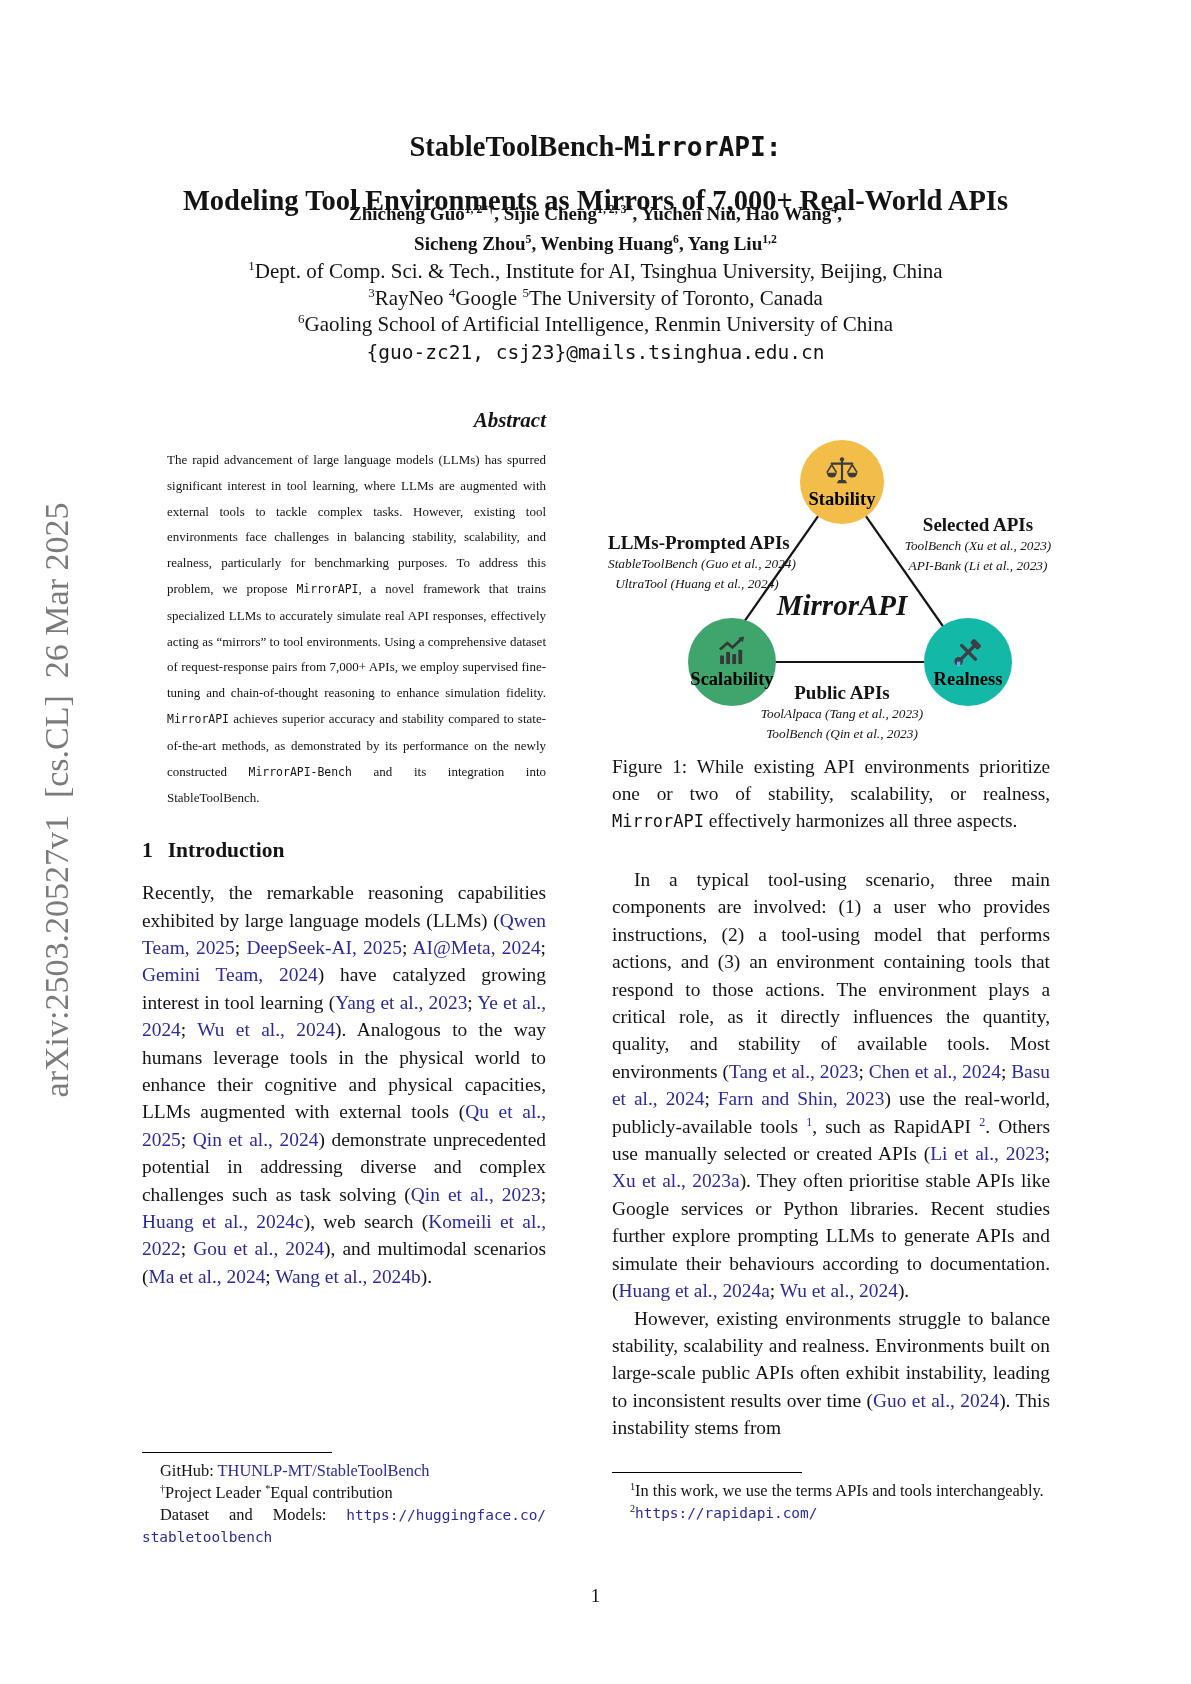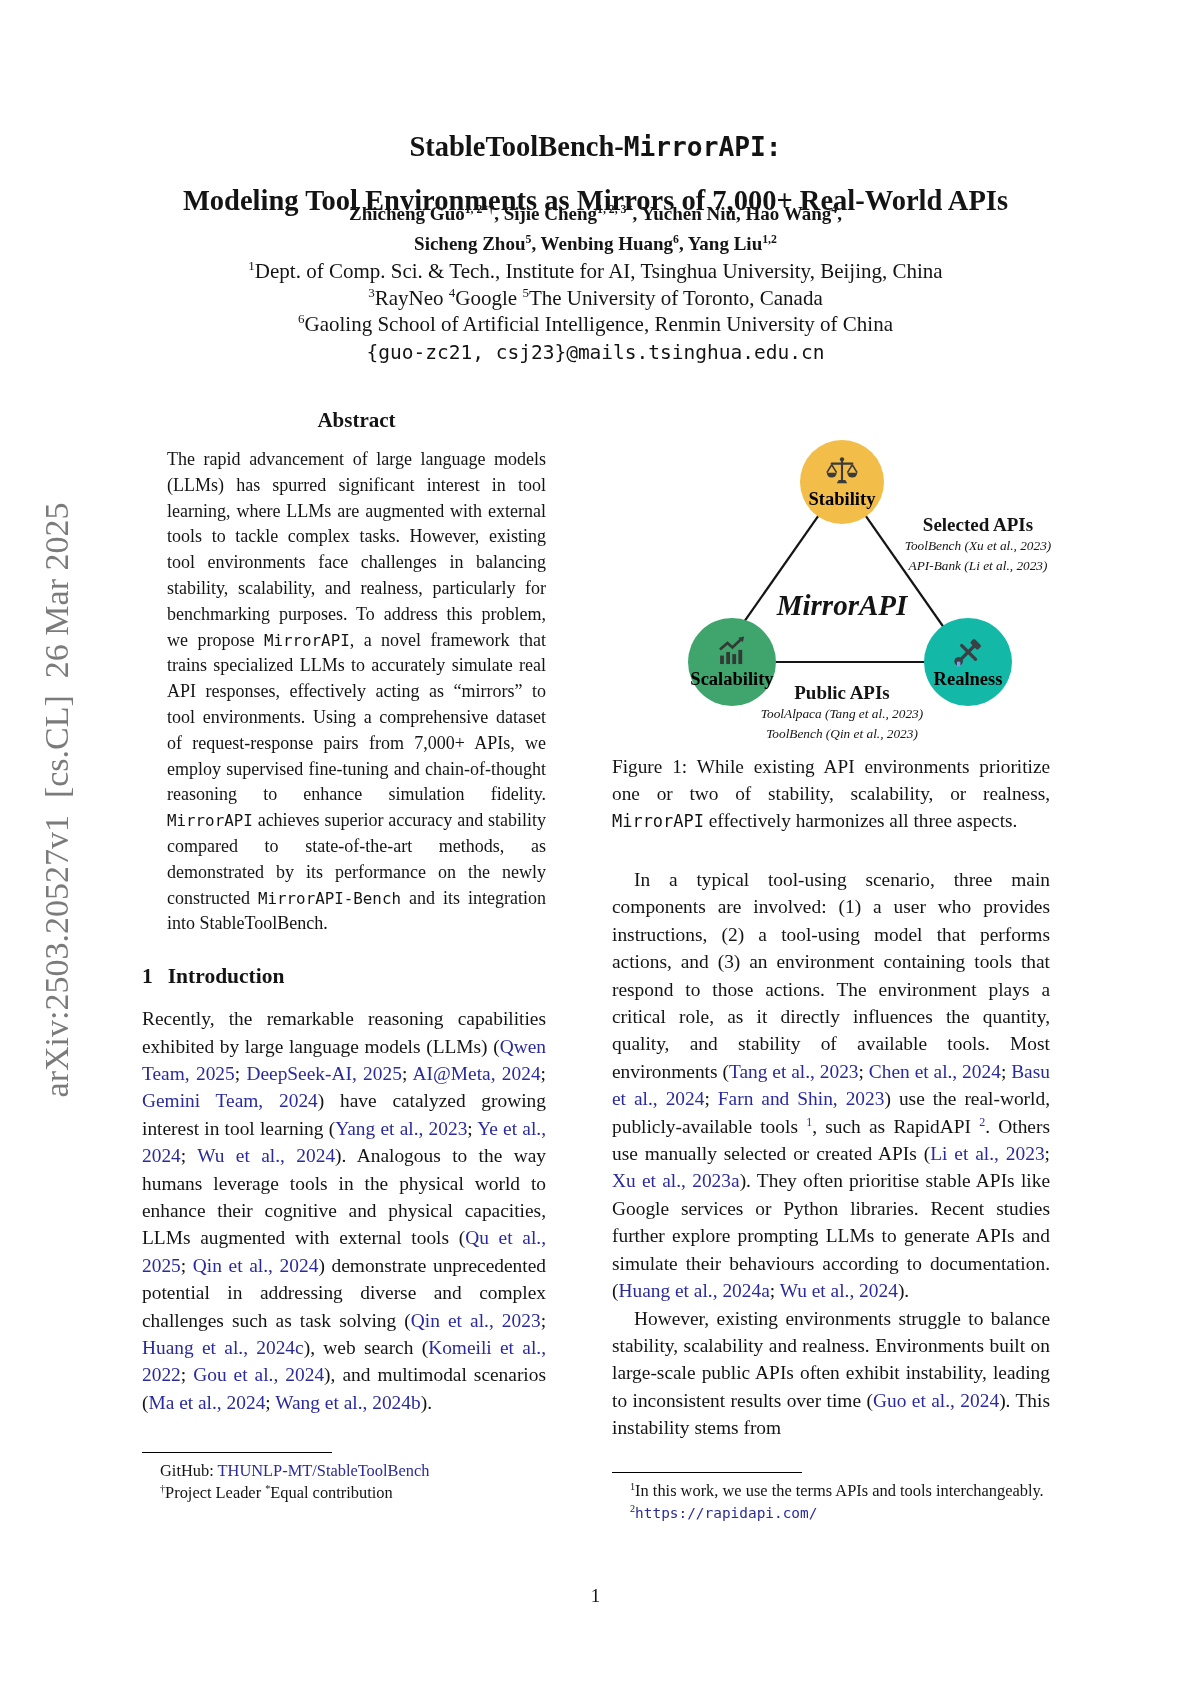--- a/index.html
+++ b/index.html
@@ -24,22 +24,22 @@
   .email-line{font-family:"DejaVu Sans Mono",monospace;font-size:19.5px;margin-top:2px;}
   
   .r-mono{font-family:"DejaVu Sans Mono",monospace;font-size:0.88em;}
   .r-cite{color:#2a2a9e;}
   .r-monocite{font-family:"DejaVu Sans Mono",monospace;font-size:0.88em;color:#2a2a9e;}
   .r-sup{vertical-align:super;font-size:0.62em;line-height:0;}
   .r-supcite{vertical-align:super;font-size:0.62em;line-height:0;color:#2a2a9e;}
   
   .col-left{position:absolute;left:142px;top:408px;width:404px;}
   .abstract-wrap{margin-left:25px;width:379px;}
-  .abstract-heading{text-align:center;font-size:21px;font-weight:bold;margin:0 0 14px 0;}
-  .abstract-body{font-size:18px;line-height:25.8px;text-align:justify;hyphens:auto;}
+  .abstract-heading{text-align:right;font-size:21px;font-weight:bold;margin:0 0 14px 0;font-style:italic;}
+  .abstract-body{font-size:13px;line-height:25.8px;text-align:justify;hyphens:auto;}
   .section-heading{font-size:21.5px;font-weight:bold;margin:27px 0 16px 0;}
   .section-heading .num{display:inline-block;margin-right:15px;}
   .body-text{font-size:19.4px;line-height:27.4px;text-align:justify;hyphens:auto;}
   .body-text p{margin:0;text-indent:22px;}
   .body-text p.noindent{text-indent:0;}
   .col-right-body{position:absolute;left:612px;top:866px;width:438px;}
   
   .figure{position:absolute;left:612px;top:403px;width:438px;height:348px;}
   .edges{position:absolute;left:0;top:0;width:438px;height:348px;}
   .node{position:absolute;border-radius:50%;display:flex;flex-direction:column;
@@ -104,20 +104,25 @@
     </div>
   </div>
 
   <div class="figure">
     <svg class="edges" viewBox="0 0 438 348">
       <line x1="230" y1="79" x2="104" y2="259" stroke="#151515" stroke-width="2.2"></line>
       <line x1="230" y1="79" x2="356" y2="259" stroke="#151515" stroke-width="2.2"></line>
       <line x1="104" y1="259" x2="356" y2="259" stroke="#151515" stroke-width="2.2"></line>
     </svg>
 
+    <div class="fig-group fig-group-left">
+      <div class="g-title">LLMs-Prompted APIs</div>
+      <div class="g-line">StableToolBench (Guo et al., 2024)</div>
+      <div class="g-line">UltraTool (Huang et al., 2024)</div>
+    </div>
 
     <div class="fig-group fig-group-right">
       <div class="g-title">Selected APIs</div>
       <div class="g-line">ToolBench (Xu et al., 2023)</div>
       <div class="g-line">API-Bank (Li et al., 2023)</div>
     </div>
 
     <div class="fig-group fig-group-bottom">
       <div class="g-title">Public APIs</div>
       <div class="g-line">ToolAlpaca (Tang et al., 2023)</div>
@@ -167,20 +172,21 @@
 
   <div class="col-right-body body-text">
     <p><span>In a typical tool-using scenario, three main components are involved: (1) a user who provides instructions, (2) a tool-using model that performs actions, and (3) an environment containing tools that respond to those actions. The environment plays a critical role, as it directly influences the quantity, quality, and stability of available tools. Most environments (</span><span class="r-cite">Tang et al., 2023</span><span>; </span><span class="r-cite">Chen et al., 2024</span><span>; </span><span class="r-cite">Basu et al., 2024</span><span>; </span><span class="r-cite">Farn and Shin, 2023</span><span>) use the real-world, publicly-available tools </span><span class="r-supcite">1</span><span>, such as RapidAPI </span><span class="r-supcite">2</span><span>. Others use manually selected or created APIs (</span><span class="r-cite">Li et al., 2023</span><span>; </span><span class="r-cite">Xu et al., 2023a</span><span>). They often prioritise stable APIs like Google services or Python libraries. Recent studies further explore prompting LLMs to generate APIs and simulate their behaviours according to documentation. (</span><span class="r-cite">Huang et al., 2024a</span><span>; </span><span class="r-cite">Wu et al., 2024</span><span>).</span></p>
     <p><span>However, existing environments struggle to balance stability, scalability and realness. Environments built on large-scale public APIs often exhibit instability, leading to inconsistent results over time (</span><span class="r-cite">Guo et al., 2024</span><span>). This instability stems from</span></p>
   </div>
 
   <div class="fnblock fnblock-left">
     <div class="fnrule"></div>
     <p><span>GitHub: </span><span class="r-cite">THUNLP-MT/StableToolBench</span></p>
     <p><span class="r-sup">†</span><span>Project Leader </span><span class="r-sup">*</span><span>Equal contribution</span></p>
+    <p><span>Dataset and Models: </span><span class="r-monocite">https://huggingface.co/</span><span class="r-monocite">​stabletoolbench</span></p>
   </div>
 
   <div class="fnblock fnblock-right">
     <div class="fnrule"></div>
     <p><span class="r-sup">1</span><span>In this work, we use the terms APIs and tools interchangeably.</span></p>
     <p><span class="r-sup">2</span><span class="r-monocite">https://rapidapi.com/</span></p>
   </div>
 
   <div class="pageno">1</div>
 

